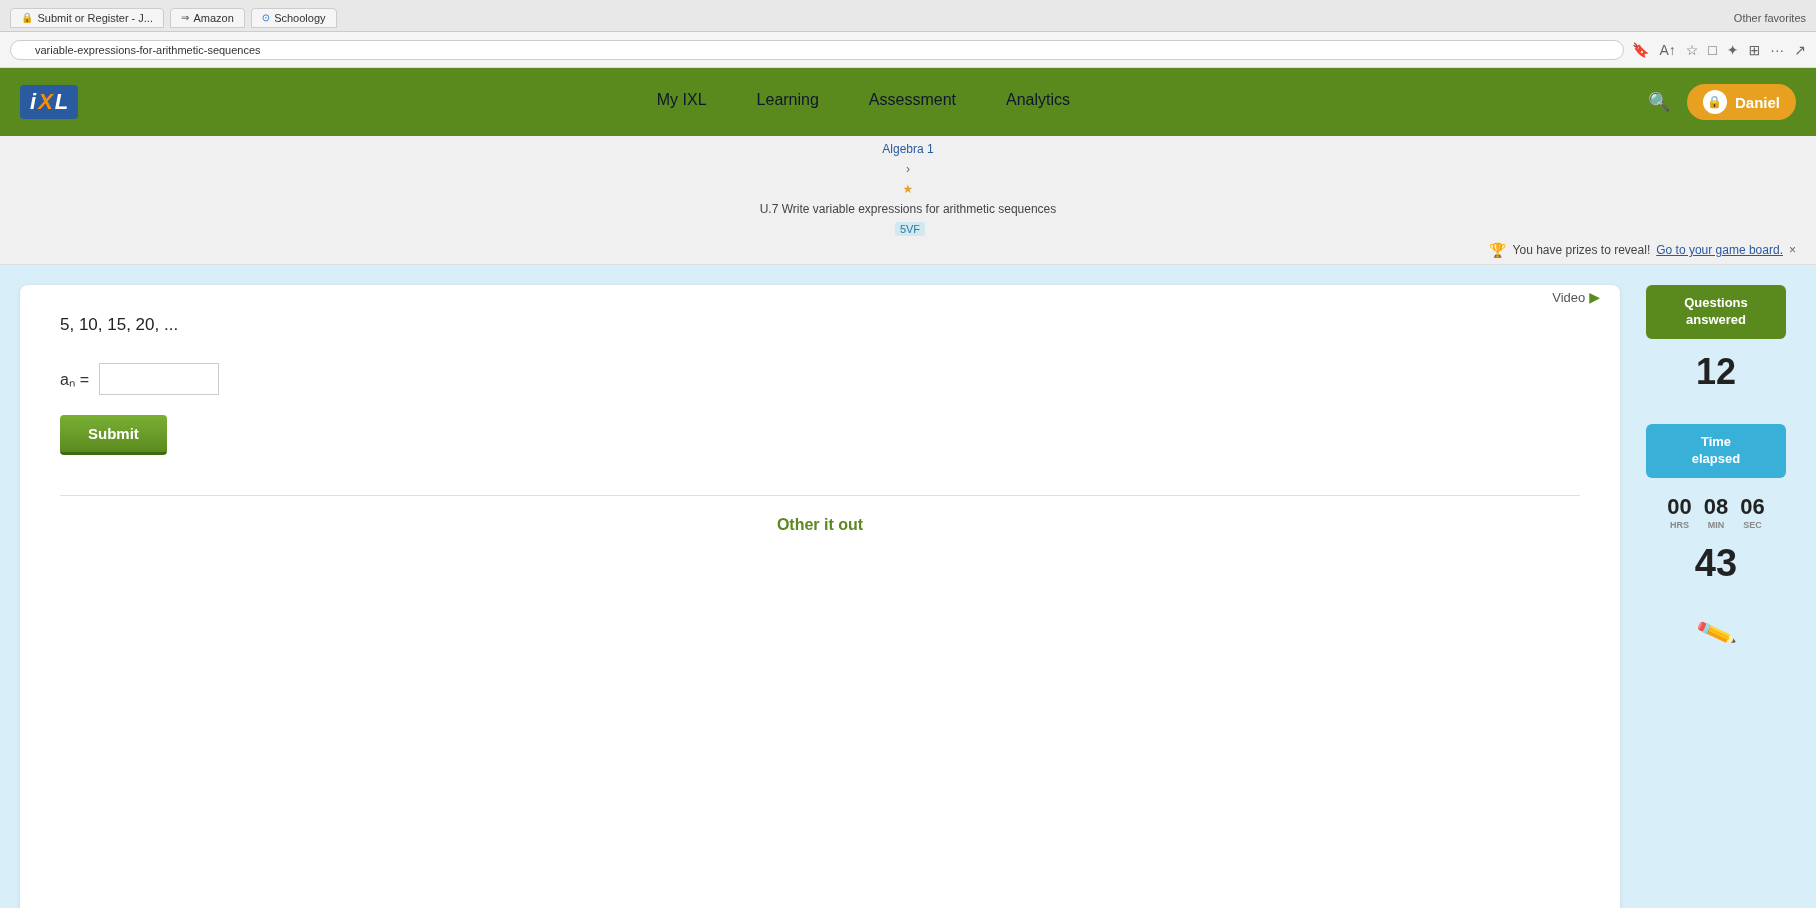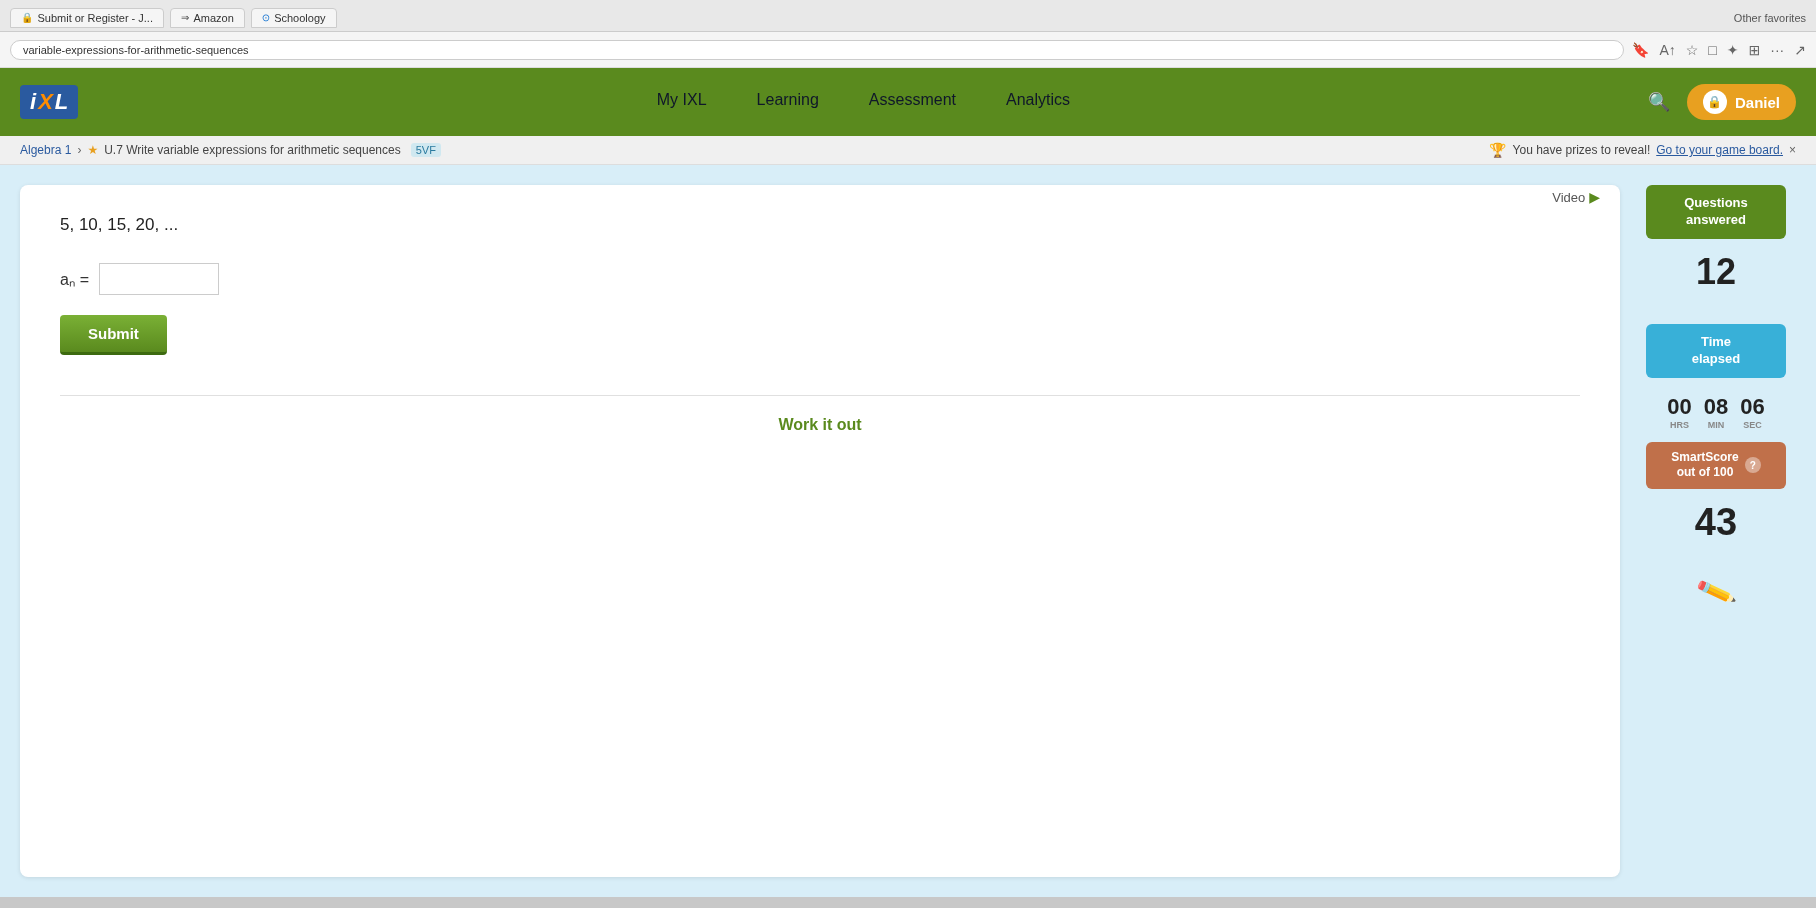--- a/index.html
+++ b/index.html
@@ -42,21 +42,21 @@
       gap: 8px;
       height: 36px;
       font-size: 12px;
       color: #333;
     }
     .url-bar {
       flex: 1;
       background: white;
       border: 1px solid #ccc;
       border-radius: 12px;
-      padding: 3px 12px;
+      padding: 3px 24px;
       font-size: 11px;
       color: #333;
       white-space: nowrap;
       overflow: hidden;
       text-overflow: ellipsis;
     }
     .toolbar-icons {
       display: flex;
       gap: 10px;
       align-items: center;
@@ -136,20 +136,21 @@
     
     .breadcrumb-bar {
       background: #f0f0f0;
       padding: 6px 20px;
       display: flex;
       align-items: center;
       gap: 6px;
       font-size: 12px;
       color: #444;
       border-bottom: 1px solid #ddd;
+      flex-direction: column;
     }
     .breadcrumb-link { color: #2a5a9f; cursor: pointer; text-decoration: none; }
     .breadcrumb-sep { color: #666; }
     .breadcrumb-star { color: #e8a020; }
     .breadcrumb-code {
       background: #d0e8f0;
       color: #2a7a9f;
       padding: 1px 5px;
       border-radius: 3px;
       font-size: 11px;
@@ -430,21 +431,21 @@
     <p class="sequence-display">5, 10, 15, 20, ...</p>
 
     <div class="answer-row">
       <span class="answer-label">aₙ =</span>
       <input class="answer-input" type="text" style="">
     </div>
 
     <button class="submit-btn">Submit</button>
 
     <div class="work-it-out">
-      <div class="work-it-out-title">Work it out</div>
+      <div class="work-it-out-title">Other it out</div>
     </div>
 
   </div>
 
   <div class="sidebar">
 
     <div class="questions-answered-box">
       <span>Questions<br>answered</span>
     </div>
     <div class="qa-number">12</div>
@@ -460,26 +461,19 @@
       <div class="time-unit">
         <span class="time-val">08</span>
         <span class="time-label-small">MIN</span>
       </div>
       <div class="time-unit">
         <span class="time-val">06</span>
         <span class="time-label-small">SEC</span>
       </div>
     </div>
 
-    <div class="smartscore-box">
-      <span>
-        <span>SmartScore</span><br>
-        <span>out of 100</span>
-      </span>
-      <span class="info-circle">?</span>
-    </div>
     <div class="ss-number">43</div>
 
     <div class="pencil-icon">✏️</div>
 
   </div>
 
 </div>
 
 </body></html>

